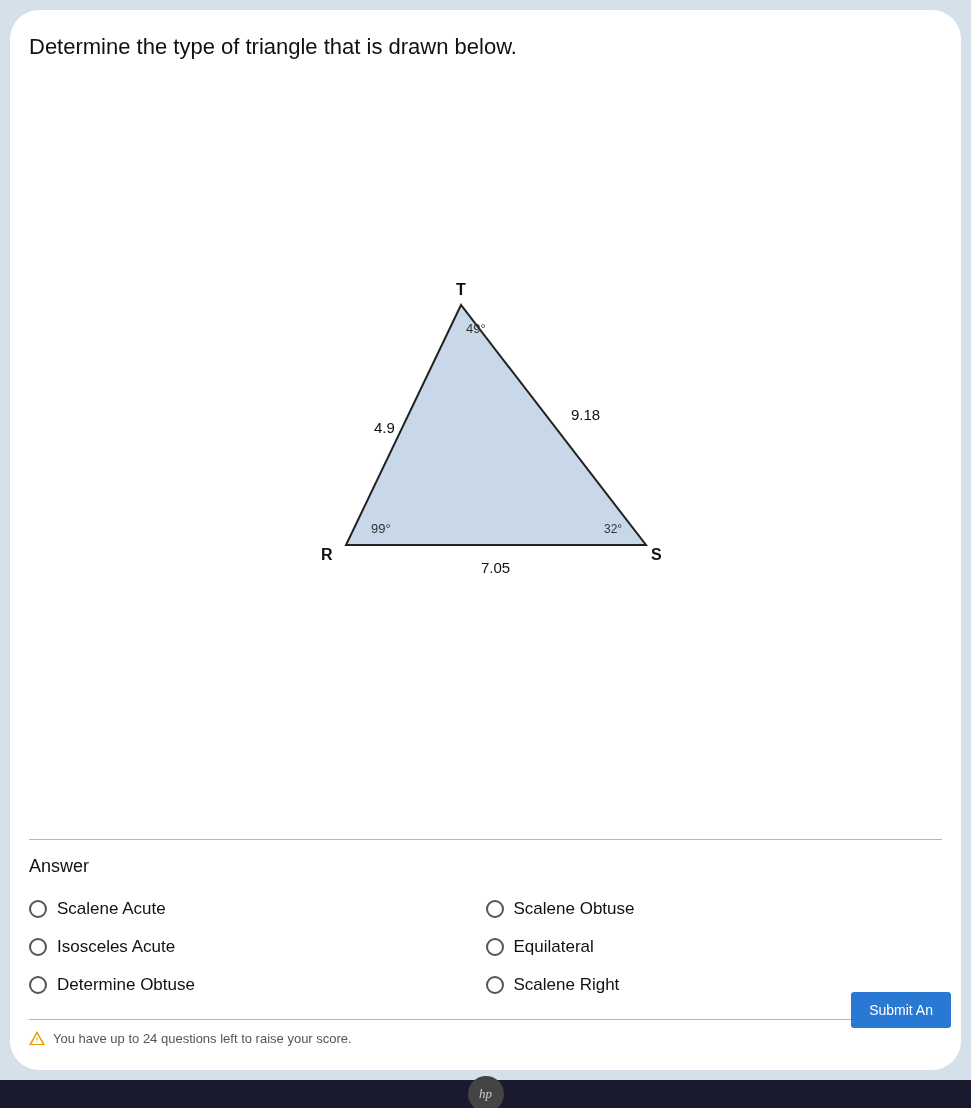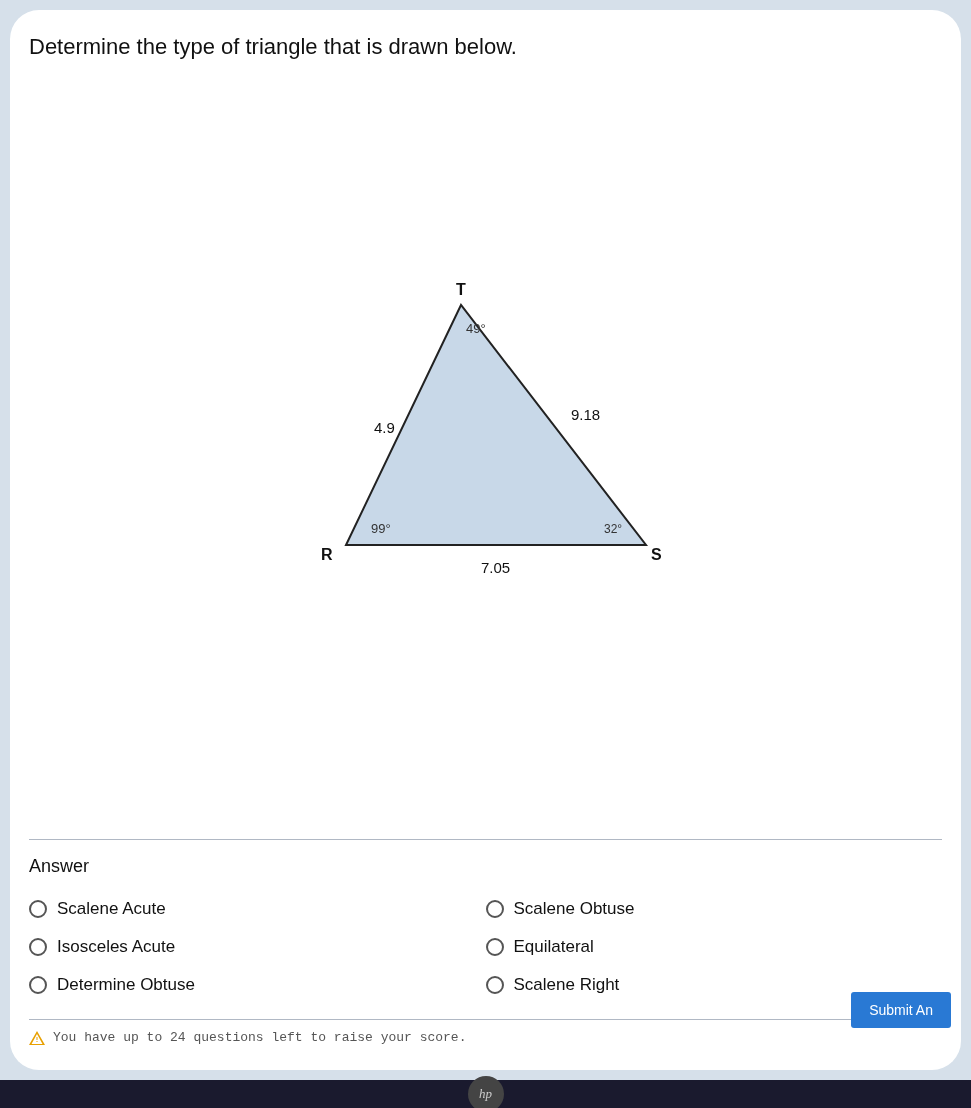--- a/index.html
+++ b/index.html
@@ -117,28 +117,28 @@
       border: none;
       padding: 10px 18px;
       font-size: 14px;
       cursor: pointer;
       border-radius: 3px;
       font-family: Arial, sans-serif;
     }
 
     .footer-note {
       display: flex;
-      align-items: flex-start;
+      align-items: center;
       gap: 8px;
       font-size: 13px;
       color: #555;
       margin-top: auto;
       padding-top: 10px;
       border-top: 1px solid #b0b8c4;
-      font-family: Liberation Mono, monospace;
+      font-family: Liberation Sans, sans-serif;
     }
 
     .footer-icon {
       width: 16px;
       height: 16px;
       color: #e8a000;
     }
 
     .taskbar {
       height: 28px;

